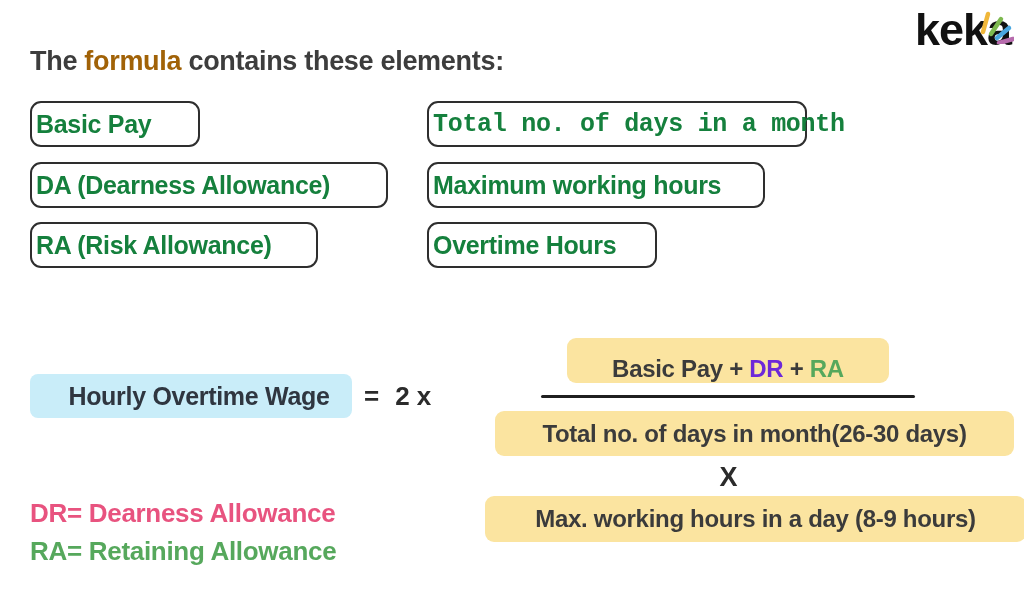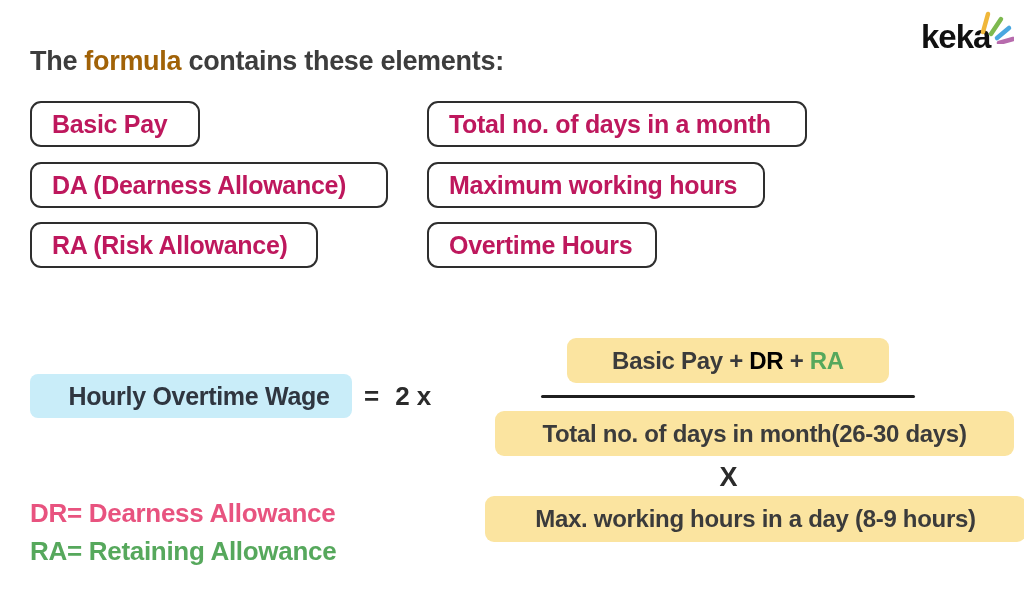--- a/index.html
+++ b/index.html
@@ -9,49 +9,49 @@
     position: relative;
     width: 1024px;
     height: 594px;
     background: #ffffff;
     overflow: hidden;
   }
 
   
   .logo { position: absolute; top: 8px; right: 18px; width: 100px; height: 48px; }
   .logo-text {
-    position: absolute; left: 15px; bottom: 0;
-    font-size: 33px; font-weight: 700; color: #111111;
+    position: absolute; left: 9px; bottom: 0;
+    font-size: 45px; font-weight: 700; color: #111111;
     letter-spacing: -1px;
   }
   .spark { position: absolute; right: -8px; top: -2px; }
 
   
   .title {
     position: absolute; left: 30px; top: 46px;
     font-size: 27px; font-weight: 700; color: #3d3d3d;
     letter-spacing: -0.3px; white-space: nowrap;
   }
 
   
   .ebox {
     position: absolute;
     height: 46px;
     border: 2.5px solid #2e2e2e;
     border-radius: 11px;
     display: flex; align-items: center;
-    padding: 0 20px;
-    font-size: 25px; font-weight: 700; color: #be185d;
+    padding: 0 4px;
+    font-size: 25px; font-weight: 700; color: #15803d;
     letter-spacing: -0.3px; white-space: nowrap;
     background: #ffffff;
   }
   .b1 { left: 30px;  top: 101px; width: 170px; }
   .b2 { left: 30px;  top: 162px; width: 358px; }
   .b3 { left: 30px;  top: 222px; width: 288px; }
-  .b4 { left: 427px; top: 101px; width: 380px; }
+  .b4 { left: 427px; top: 101px; width: 380px; font-family: Liberation Mono, monospace; }
   .b5 { left: 427px; top: 162px; width: 338px; }
   .b6 { left: 427px; top: 222px; width: 230px; }
 
   
   .lhs-box {
     position: absolute; left: 30px; top: 374px; width: 322px; height: 44px;
     background: #c9edf9; border-radius: 8px;
     display: flex; align-items: center; justify-content: center;
     font-size: 25px; font-weight: 700; color: #2f3640;
     letter-spacing: -0.3px; white-space: nowrap; padding-left: 16px;
@@ -113,21 +113,21 @@
   <div class="ebox b5">Maximum working hours</div>
   <div class="ebox b6">Overtime Hours</div>
 
   <div class="lhs-box" style="background: rgb(201, 237, 249);">Hourly Overtime Wage</div>
 
   <div class="eq-group">
     <span>=</span>
     <span>2 x</span>
   </div>
 
-  <div class="ybox num" style="background: rgb(251, 228, 160);"><span>Basic Pay + </span><span style="color: #000000;">DR</span><span> + </span><span style="color: rgb(86, 168, 92);">RA</span></div>
+  <div class="ybox num" style="background: rgb(251, 228, 160); align-items: flex-end;"><span>Basic Pay + </span><span style="color: #6d28d9;">DR</span><span> + </span><span style="color: rgb(86, 168, 92);">RA</span></div>
 
   <div class="frac-line"></div>
 
   <div class="ybox den1" style="background: rgb(251, 228, 160); margin-left: 28px;">Total no. of days in month(26-30 days)</div>
 
   <div class="times-x">X</div>
 
   <div class="ybox den2" style="background: rgb(251, 228, 160);">Max. working hours in a day (8-9 hours)</div>
 
   <div class="legend-line lg1" style="color: rgb(232, 83, 127);">DR= Dearness Allowance</div>

